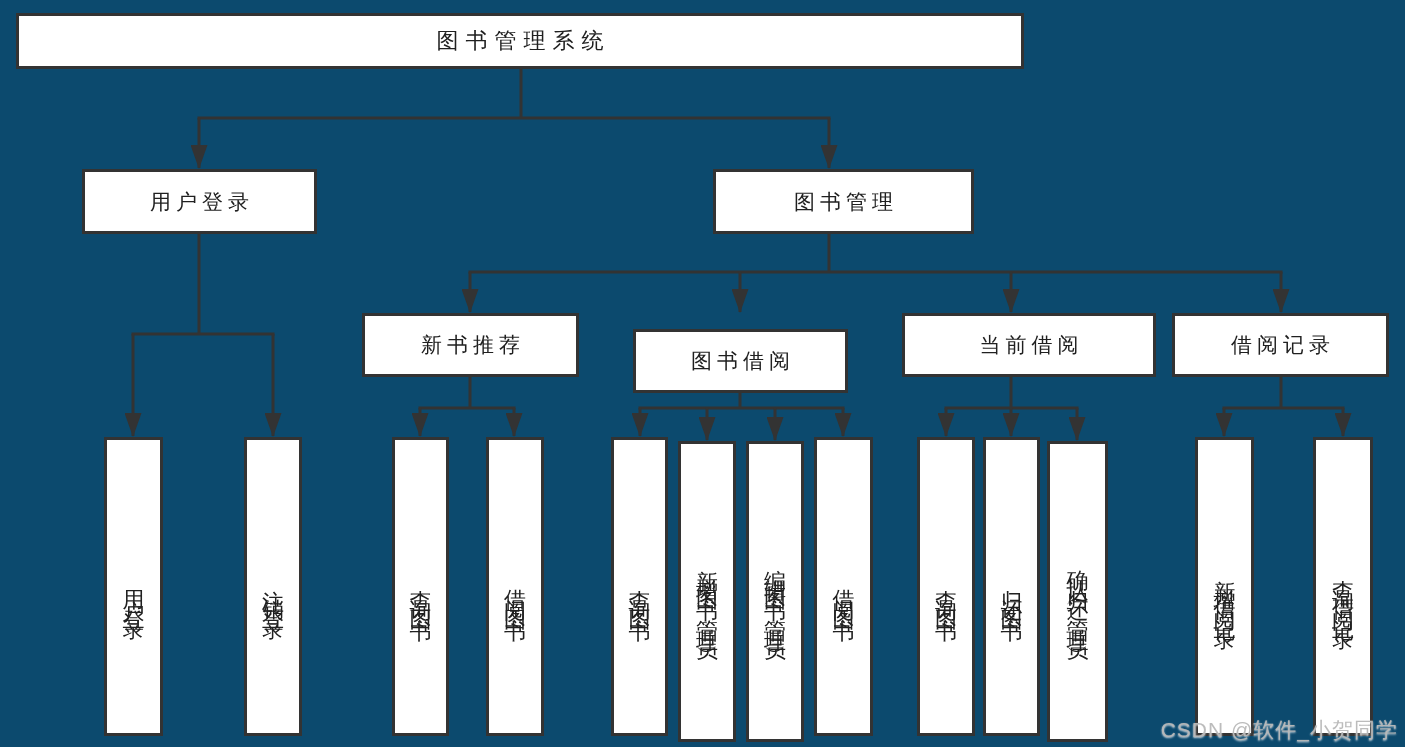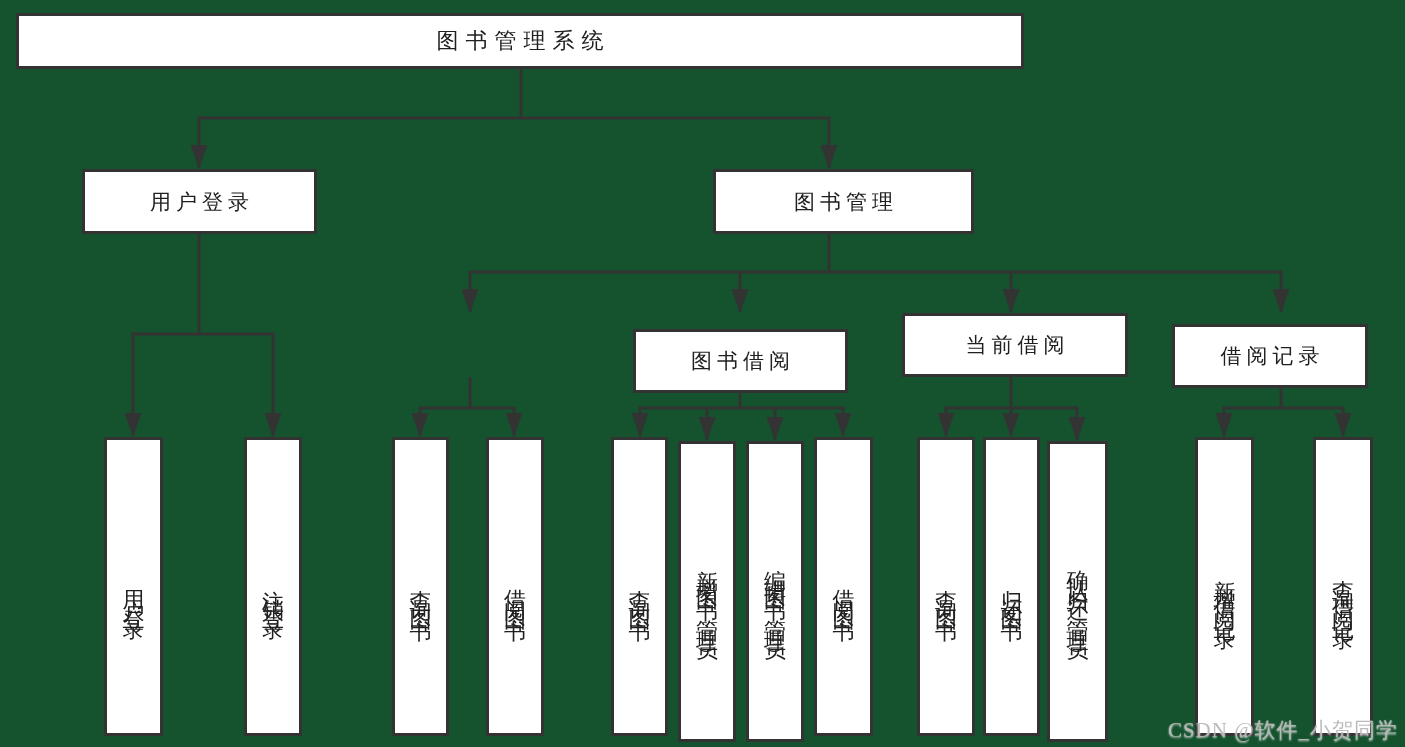--- a/index.html
+++ b/index.html
@@ -2,21 +2,21 @@
 <html><head>
 <meta charset="utf-8">
 <style>
   * { box-sizing: border-box; }
   html,body { margin:0; padding:0; background:#ffffff; }
   body { font-family: "Liberation Sans", "DejaVu Sans", sans-serif; }
   #canvas {
     position: relative;
     width: 1405px;
     height: 747px;
-    background: #14532d;
+    background: #0c4a6e;
     overflow: hidden;
   }
   #connectors {
     position: absolute;
     left: 0; top: 0;
     width: 1405px; height: 747px;
   }
   .node {
     position: absolute;
     background: #ffffff;
@@ -48,21 +48,20 @@
   #watermark {
     position: absolute;
     right: 7px;
     bottom: 3px;
     font-size: 21px;
     letter-spacing: 1px;
     color: rgba(184,184,184,0.95);
     text-shadow: 0 1px 2px rgba(255,255,255,0.85);
     z-index: 5;
     white-space: nowrap;
-    font-family: Liberation Serif, serif;
   }
 </style>
 </head>
 <body>
 
 <div id="canvas">
 
   <svg id="connectors" viewBox="0 0 1405 747" xmlns="http://www.w3.org/2000/svg">
     <defs>
       <marker id="ah" viewBox="0 0 24 17" refX="23" refY="8.5" markerWidth="24" markerHeight="17" orient="auto" markerUnits="userSpaceOnUse">
@@ -110,27 +109,30 @@
     <span class="lbl">图书管理系统</span>
   </div>
 
   <div class="node nh" style="left:82px;top:169px;width:235px;height:65px">
     <span class="lbl">用户登录</span>
   </div>
   <div class="node nh" style="left:713px;top:169px;width:261px;height:65px">
     <span class="lbl">图书管理</span>
   </div>
 
+  <div class="node nh" style="left:362px;top:313px;width:217px;height:64px">
+    <span class="lbl">新书推荐</span>
+  </div>
   <div class="node nh" style="left:633px;top:329px;width:215px;height:64px">
     <span class="lbl">图书借阅</span>
   </div>
-  <div class="node nh" style="left:902px;top:313px;width:226px;height:64px">
+  <div class="node nh" style="left:902px;top:313px;width:254px;height:64px">
     <span class="lbl">当前借阅</span>
   </div>
-  <div class="node nh" style="left:1172px;top:324px;width:196px;height:64px">
+  <div class="node nh" style="left:1172px;top:313px;width:217px;height:64px">
     <span class="lbl">借阅记录</span>
   </div>
 
   <div class="node nv" style="left:104px;top:437px;width:59px;height:299px">
     <span class="lbl">用户登录</span>
   </div>
   <div class="node nv" style="left:244px;top:437px;width:58px;height:299px">
     <span class="lbl">注销登录</span>
   </div>
 

